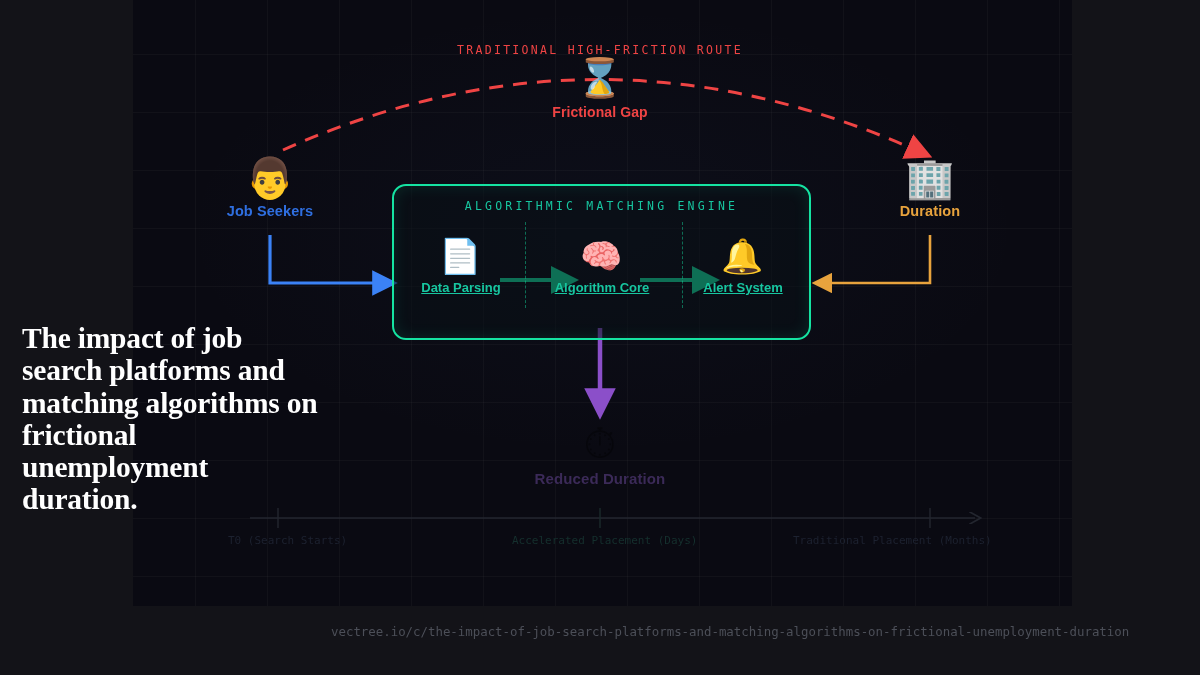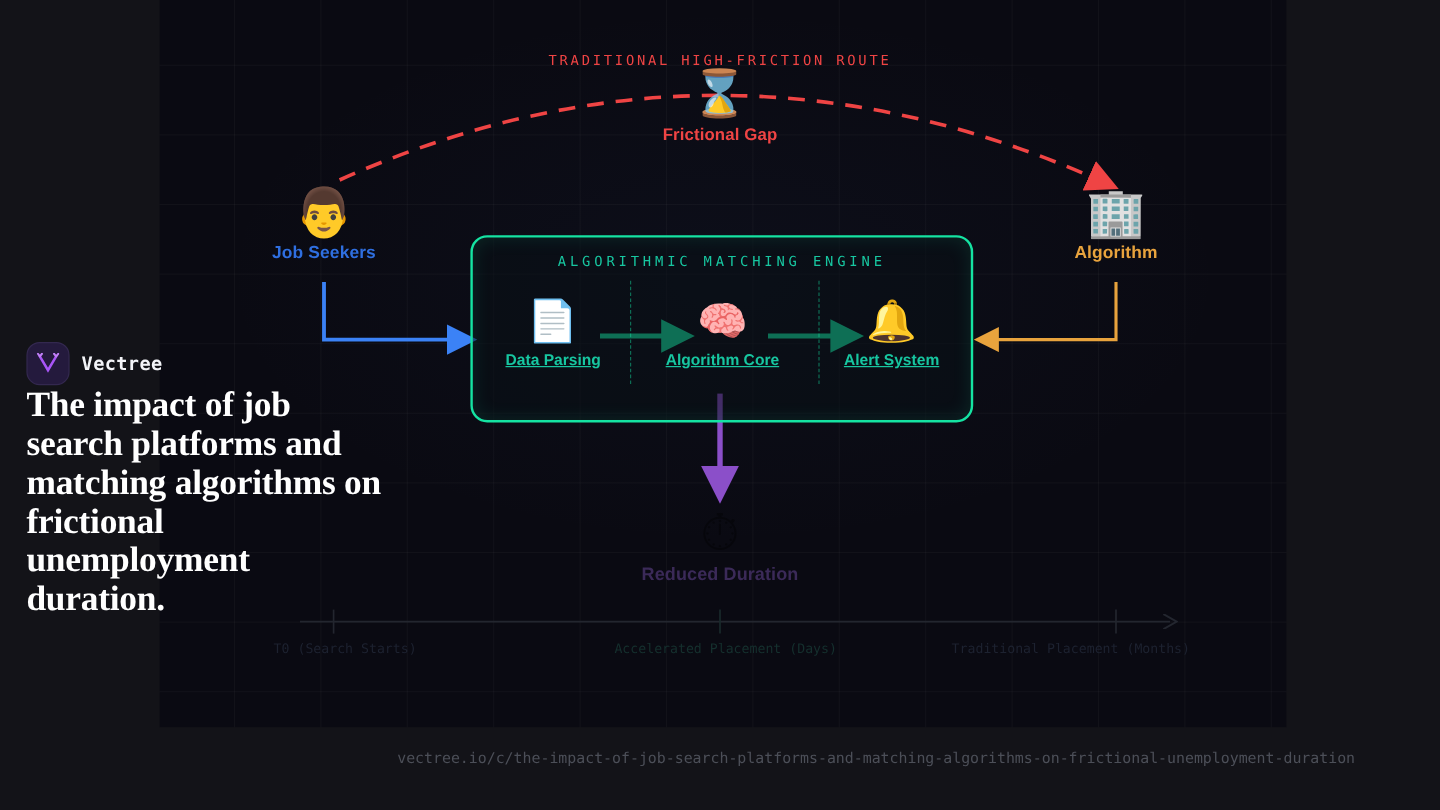--- a/index.html
+++ b/index.html
@@ -50,21 +50,21 @@
 
   
   .route-label{
     position:absolute;left:400px;top:43px;width:400px;text-align:center;
     color:#ef4444;font-size:11.5px;letter-spacing:2.3px;
     font-family:"DejaVu Sans Mono","Liberation Mono",monospace;
   }
 
   
   .engine{
-    position:absolute;left:392px;top:196px;width:415px;height:152px;
+    position:absolute;left:392px;top:184px;width:415px;height:152px;
     border:2px solid #15e3a2;border-radius:14px;
     background:rgba(10,16,22,.55);
     box-shadow:0 0 16px rgba(21,227,162,.12) inset;
   }
   .engine-title{
     position:absolute;left:0;top:13px;width:100%;text-align:center;
     color:#17c6a0;font-size:11.5px;letter-spacing:3.2px;
     font-family:"DejaVu Sans Mono","Liberation Mono",monospace;
   }
   .engine-divider{
@@ -172,21 +172,21 @@
     <span class="caption">Frictional Gap</span>
   </div>
 
   <div class="node" id="node-jobseekers">
     <span class="glyph">👨</span>
     <span class="caption">Job Seekers</span>
   </div>
 
   <div class="node" id="node-employers">
     <span class="glyph">🏢</span>
-    <span class="caption">Algorithm</span>
+    <span class="caption">Duration</span>
   </div>
 
   <div class="engine">
     <div class="engine-title">ALGORITHMIC MATCHING ENGINE</div>
     <div class="engine-divider" id="divider-1"></div>
     <div class="engine-divider" id="divider-2"></div>
 
     <div class="stage-item" id="stage-parsing">
       <span class="glyph">📄</span>
       <span class="caption">Data Parsing</span>
@@ -203,27 +203,17 @@
 
   <div class="node" id="node-duration">
     <span class="glyph">⏱</span>
     <span class="caption">Reduced Duration</span>
   </div>
 
   <div class="tl-label" id="tl-0">T0 (Search Starts)</div>
   <div class="tl-label" id="tl-1">Accelerated Placement (Days)</div>
   <div class="tl-label" id="tl-2">Traditional Placement (Months)</div>
 
-  <div class="brand">
-    <div class="brand-logo">
-      <svg width="20" height="18" viewBox="0 0 20 18">
-        <path d="M3.2,3 L10,14.5 L16.8,3" fill="none" stroke="#a855f7" stroke-width="2.1" stroke-linecap="round"></path>
-        <path d="M3.2,3 L1.6,0.8 M3.2,3 L5,0.8" fill="none" stroke="#c07ff7" stroke-width="1.7" stroke-linecap="round"></path>
-        <path d="M16.8,3 L15,0.8 M16.8,3 L18.5,0.8" fill="none" stroke="#c07ff7" stroke-width="1.7" stroke-linecap="round"></path>
-      </svg>
-    </div>
-    <div class="brand-name">Vectree</div>
-  </div>
 
   <div class="headline">The impact of job search platforms and matching algorithms on frictional unemployment duration.</div>
   <div class="url">vectree.io/c/the-impact-of-job-search-platforms-and-matching-algorithms-on-frictional-unemployment-duration</div>
 
 </div>
 
 </body></html>

